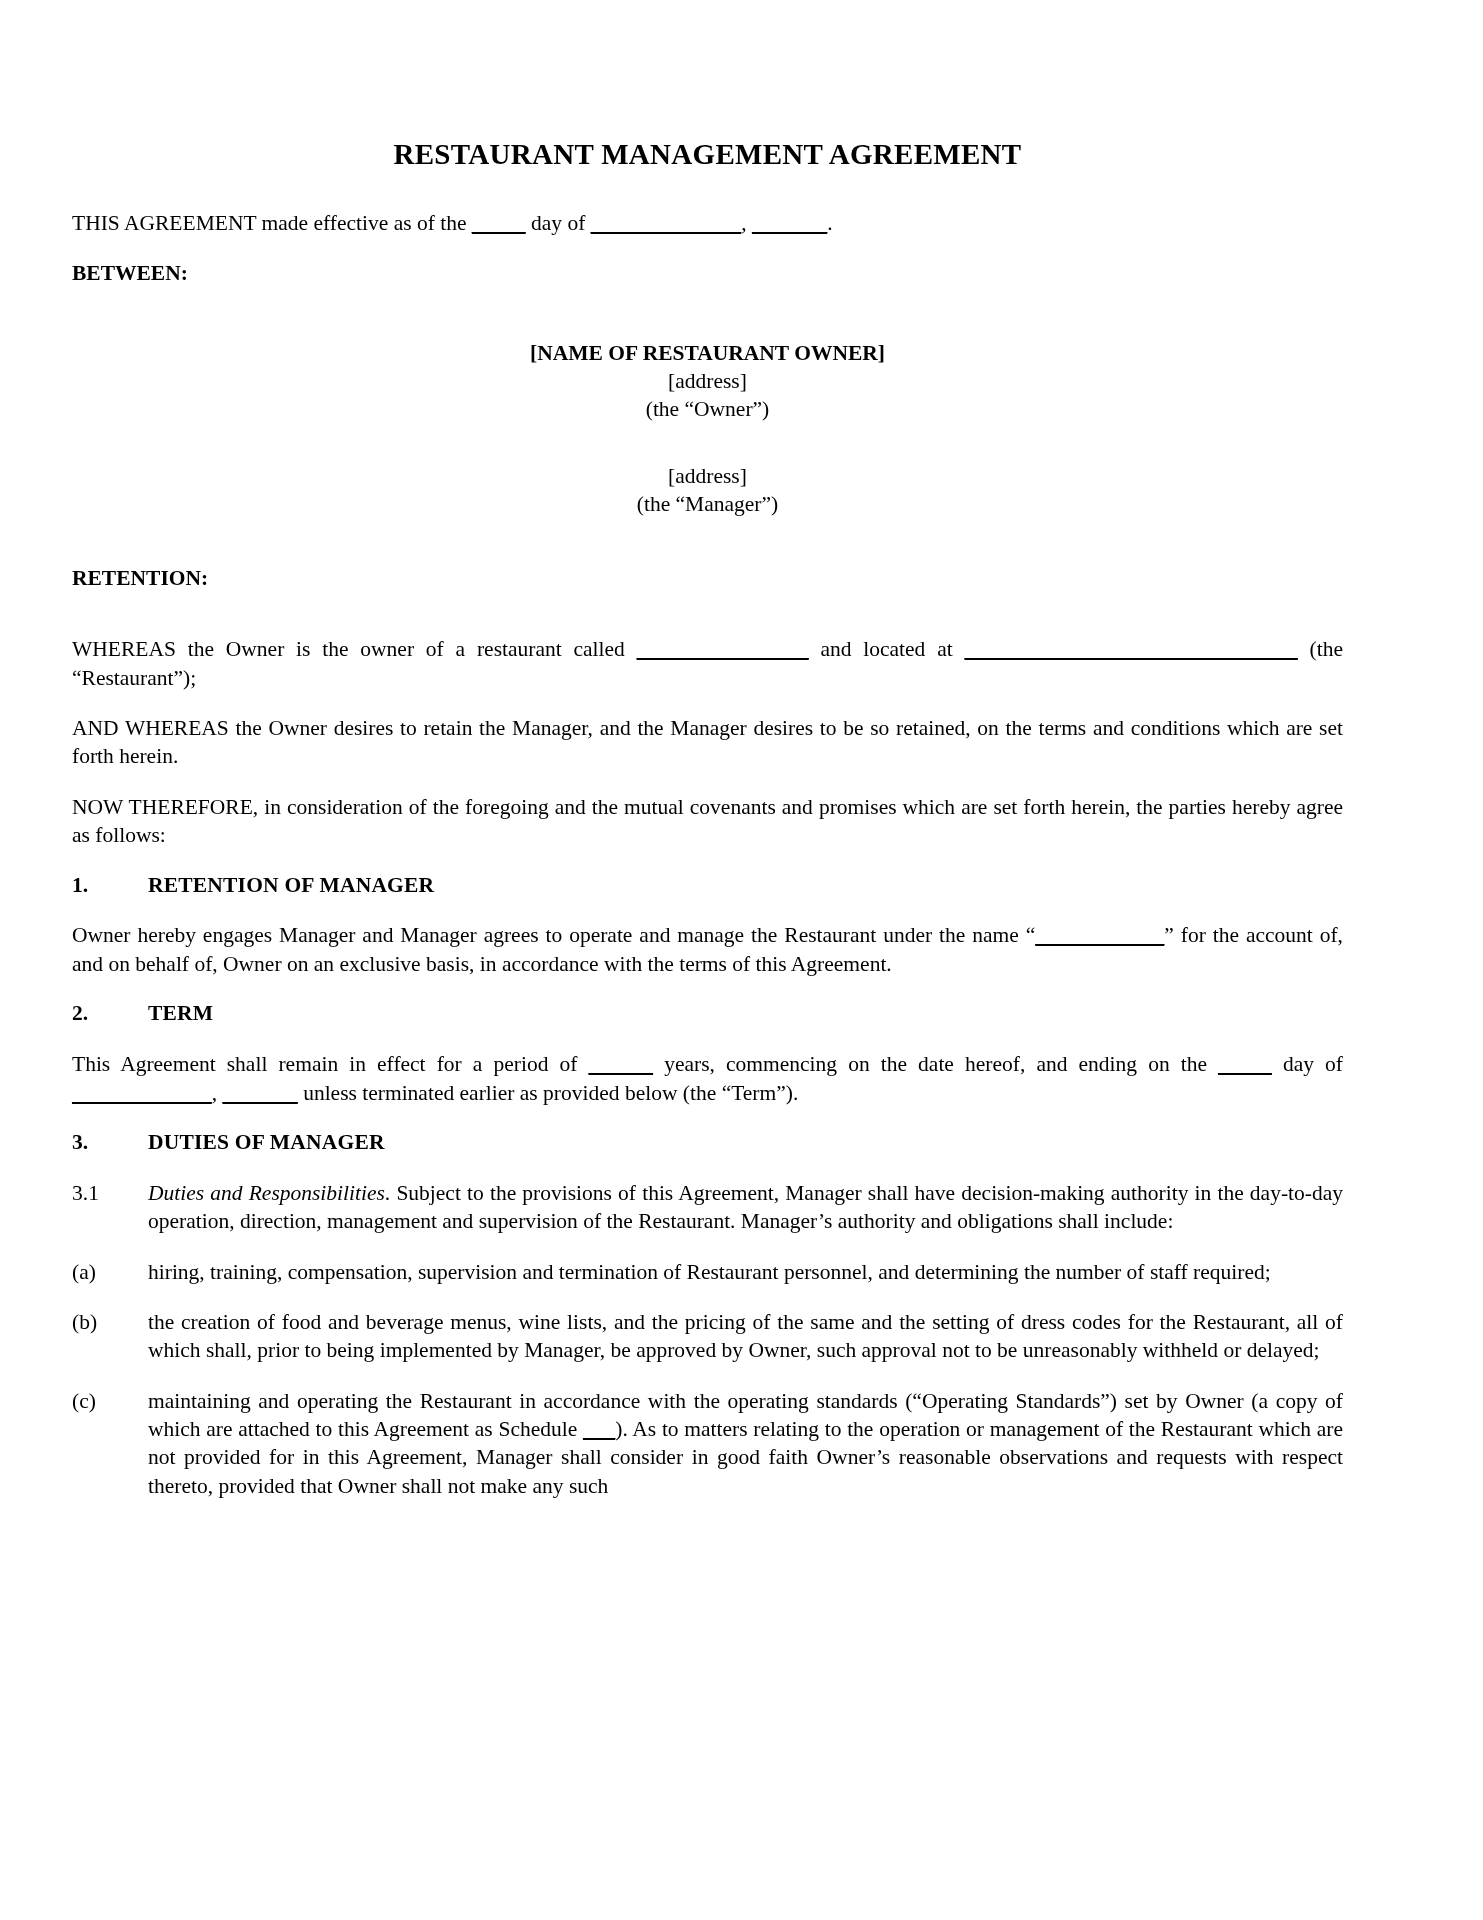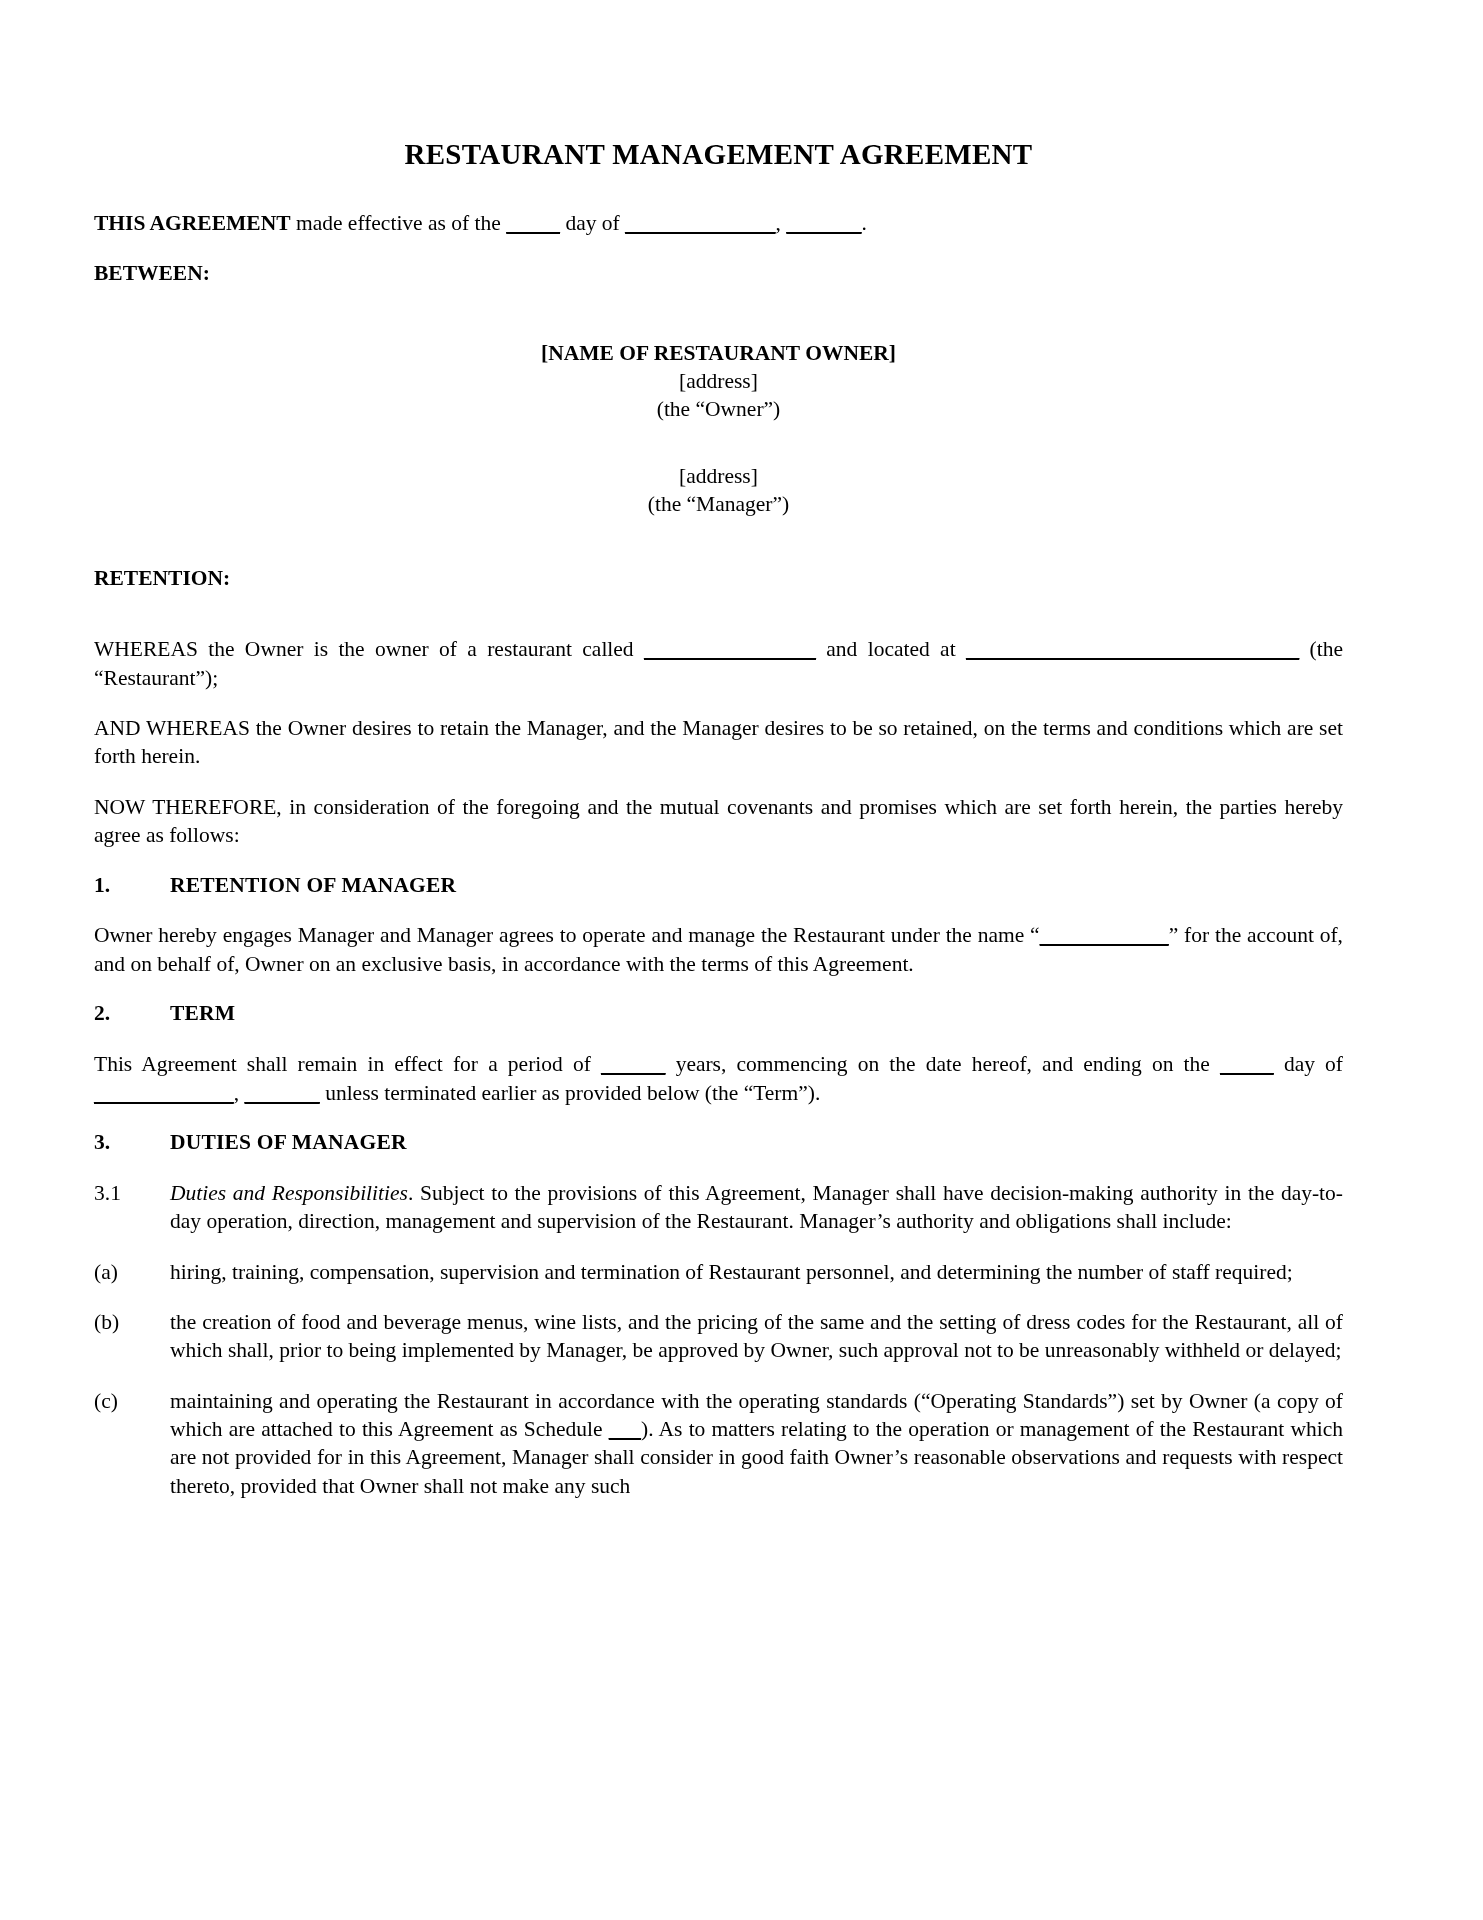--- a/index.html
+++ b/index.html
@@ -6,41 +6,41 @@
     margin: 0;
     padding: 0;
     background: #ffffff;
   }
   .page {
     position: relative;
     width: 1483px;
     height: 1920px;
     background: #ffffff;
     box-sizing: border-box;
-    padding: 138px 140px 0 94px;
+    padding: 138px 140px 0 72px;
     font-family: "Liberation Serif", "DejaVu Serif", serif;
     color: #000000;
   }
   .doc-title {
     text-align: center;
     font-size: 29px;
     font-weight: bold;
     letter-spacing: 0.3px;
     margin: 0 0 38px 0;
     line-height: 1.15;
   }
   p.para {
     font-size: 21.5px;
     line-height: 1.32;
     margin: 0 0 22px 0;
     text-align: justify;
     text-justify: inter-word;
   }
   p.para.nojust { text-align: left; }
-  .b { font-weight: bold; }
+  .b { font-weight: normal; }
   .i { font-style: italic; }
   .blank { text-decoration: underline; white-space: pre; }
   .centerblock {
     text-align: center;
     font-size: 21.5px;
     line-height: 1.3;
   }
   .centerblock .nm { font-weight: bold; }
   .spacer-sm { height: 20px; }
   .spacer-md { height: 30px; }

